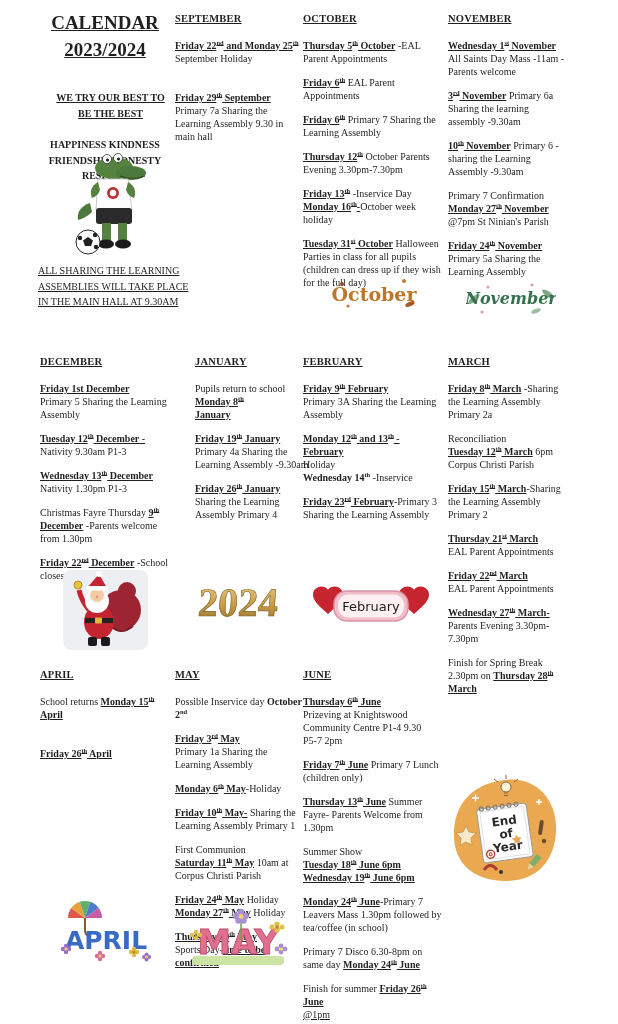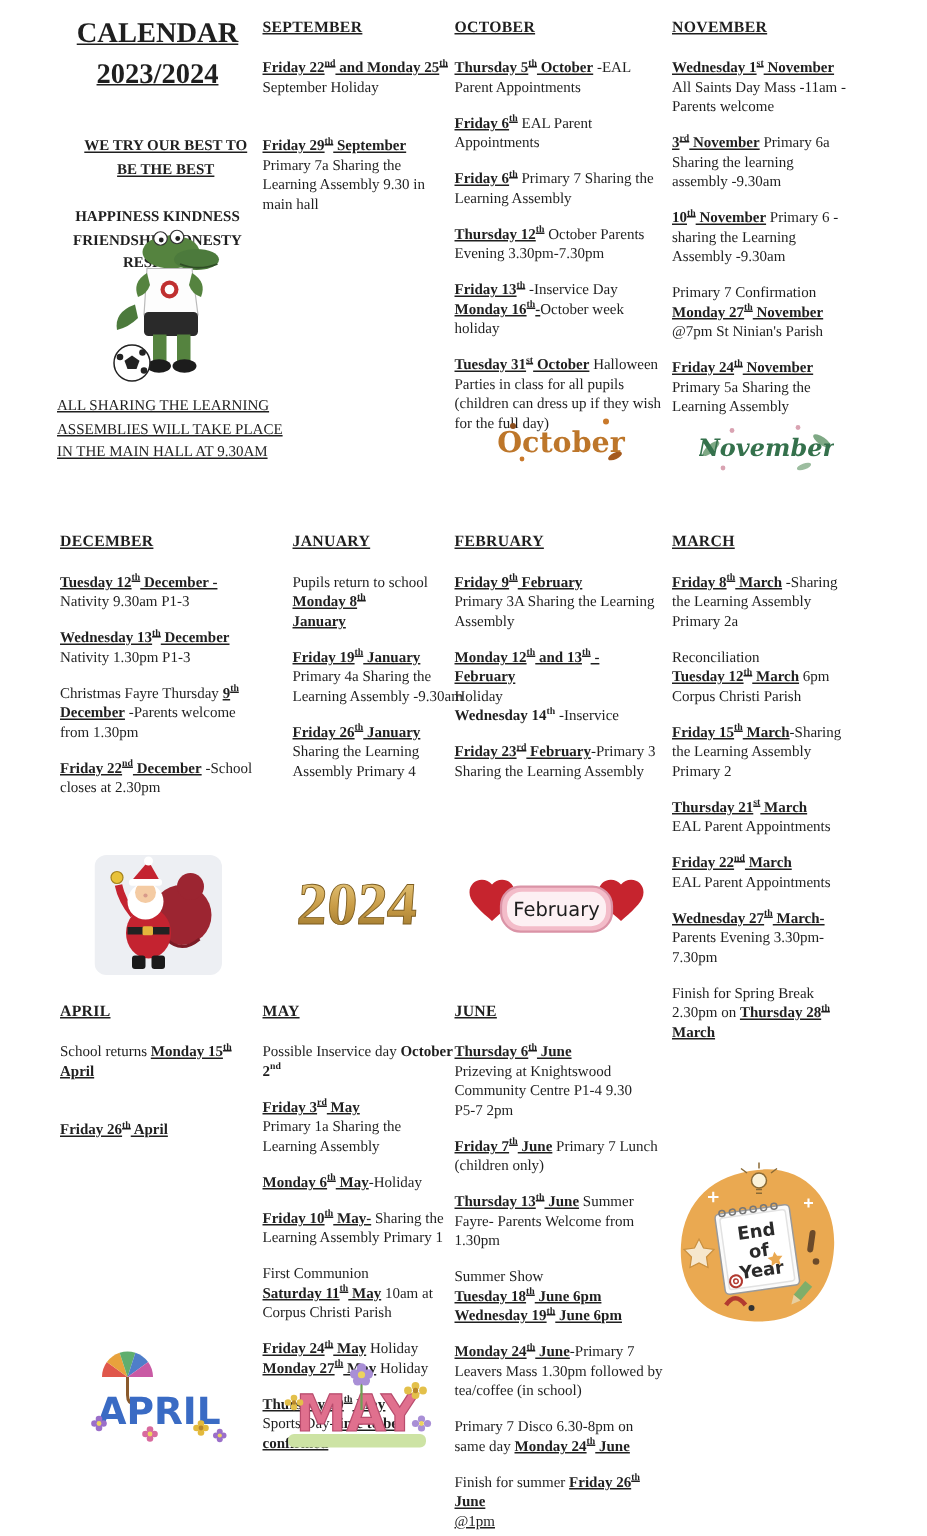--- a/index.html
+++ b/index.html
@@ -119,20 +119,21 @@
       <circle cx="22" cy="8" r="1.6" fill="#d9a3b2"></circle>
       <circle cx="66" cy="6" r="1.6" fill="#d9a3b2"></circle>
       <circle cx="16" cy="33" r="1.6" fill="#d9a3b2"></circle>
       <text x="45" y="25" text-anchor="middle" font-family="DejaVu Serif, serif" font-weight="bold" font-style="italic" font-size="16" fill="#35714c">November</text>
     </svg>
   </div>
 
   <section class="abs" style="left:40px; top:355px; width:132px;">
     <h2 class="month-title">DECEMBER</h2>
     <div>
+        <p class="event"><span class="seg-bu">Friday 1st December</span><br><span class="seg-n">Primary 5 Sharing the Learning Assembly</span></p>
         <p class="event"><span class="seg-bu">Tuesday 12</span><sup class="seg-sup">th</sup><span class="seg-bu"> December -</span><span class="seg-n">Nativity 9.30am P1-3</span></p>
         <p class="event"><span class="seg-bu">Wednesday 13</span><sup class="seg-sup">th</sup><span class="seg-bu"> December</span><br><span class="seg-n">Nativity 1.30pm P1-3</span></p>
         <p class="event"><span class="seg-n">Christmas Fayre Thursday </span><span class="seg-bu">9</span><sup class="seg-sup">th</sup><span class="seg-bu"> December</span><span class="seg-n"> -Parents welcome from 1.30pm</span></p>
         <p class="event"><span class="seg-bu">Friday 22</span><sup class="seg-sup">nd</sup><span class="seg-bu"> December</span><span class="seg-n"> -School closes at 2.30pm</span></p>
       </div>
   </section>
 
   <section class="abs" style="left:175px; top:355px; width:125px;margin-left:20px;">
     <h2 class="month-title">JANUARY</h2>
     <div>

